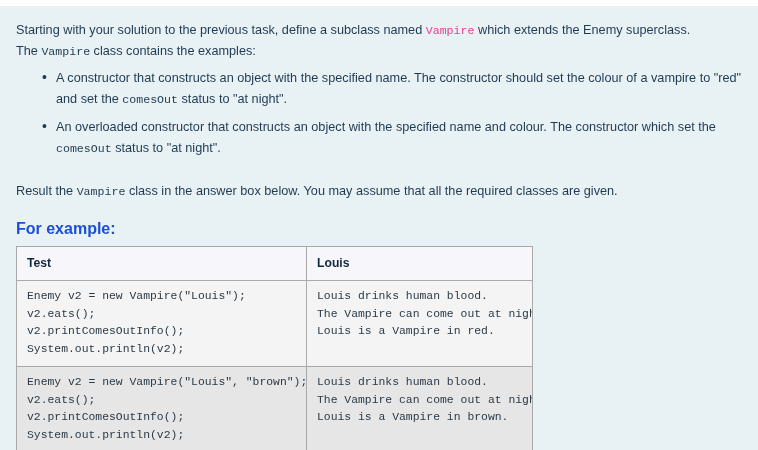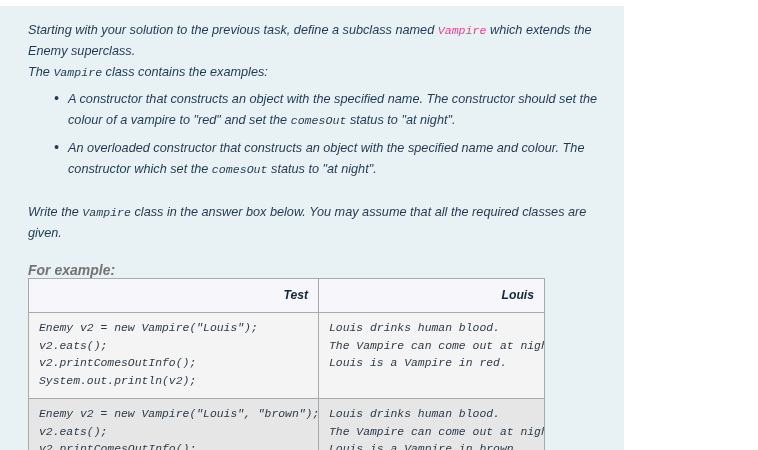--- a/index.html
+++ b/index.html
@@ -17,26 +17,25 @@
     position: relative;
     width: 758px;
     height: 450px;
     background: #ffffff;
     box-sizing: border-box;
   }
   #content-panel {
     position: absolute;
     left: 0;
     top: 6px;
-    width: 624px;
+    width: 758px;
     height: 444px;
     background: #e8f1f3;
     box-sizing: border-box;
-    padding: 14px 16px 0 28px;
-    font-style: italic;
+    padding: 14px 16px 0 16px;
   }
   .para {
     color: #1f3a52;
     font-size: 12.7px;
     line-height: 21px;
     margin: 0 0 4px 0;
     max-width: 730px;
   }
   .para.intro {
     margin-bottom: 6px;
@@ -69,37 +68,37 @@
   ul.bullets li::before {
     content: "\2022";
     position: absolute;
     left: 0;
     top: -1px;
     font-size: 14px;
     color: #1f3a52;
   }
   .write-line { margin-top: 8px; margin-bottom: 0; }
   .for-example {
-    color: #737373;
-    font-size: 14px;
+    color: #1d4ed8;
+    font-size: 16px;
     font-weight: bold;
-    margin: 18px 0 0 0;
+    margin: 18px 0 8px 0;
   }
   table.example-table {
     border-collapse: collapse;
     width: 516px;
     table-layout: fixed;
     border: 1px solid #a9a9a9;
   }
   table.example-table th {
     background: #f7f7fb;
     color: #12293d;
     font-size: 12.2px;
     font-weight: bold;
-    text-align: right;
+    text-align: left;
     padding: 9px 10px 10px 10px;
     border: 1px solid #a9a9a9;
     vertical-align: middle;
   }
   table.example-table td {
     border: 1px solid #a9a9a9;
     padding: 7px 10px 8px 10px;
     vertical-align: top;
     font-family: "Liberation Mono", "DejaVu Sans Mono", monospace;
     font-size: 11.4px;
@@ -119,21 +118,21 @@
 <div id="page">
   <div id="content-panel">
 
     <p class="para intro"><span>Starting with your solution to the previous task, define a subclass named </span><code class="kw">Vampire</code><span> which extends the Enemy superclass.</span><br><span>The </span><code class="plain">Vampire</code><span> class contains the examples:</span></p>
 
     <ul class="bullets">
       <li><span>A constructor that constructs an object with the specified name. The constructor should set the colour of a vampire to "red" and set the </span><code class="plain">comesOut</code><span> status to "at night".</span></li>
       <li><span>An overloaded constructor that constructs an object with the specified name and colour. The constructor which set the </span><code class="plain">comesOut</code><span> status to "at night".</span></li>
     </ul>
 
-    <p class="para write-line"><span>Write the </span><code class="plain">Vampire</code><span> class in the answer box below. You may assume that all the required classes are given.</span></p>
+    <p class="para write-line"><span>Result the </span><code class="plain">Vampire</code><span> class in the answer box below. You may assume that all the required classes are given.</span></p>
 
     <div class="for-example">For example:</div>
 
     <table class="example-table">
       <colgroup>
         <col class="col-test">
         <col class="col-result">
       </colgroup>
       <thead>
         <tr>

